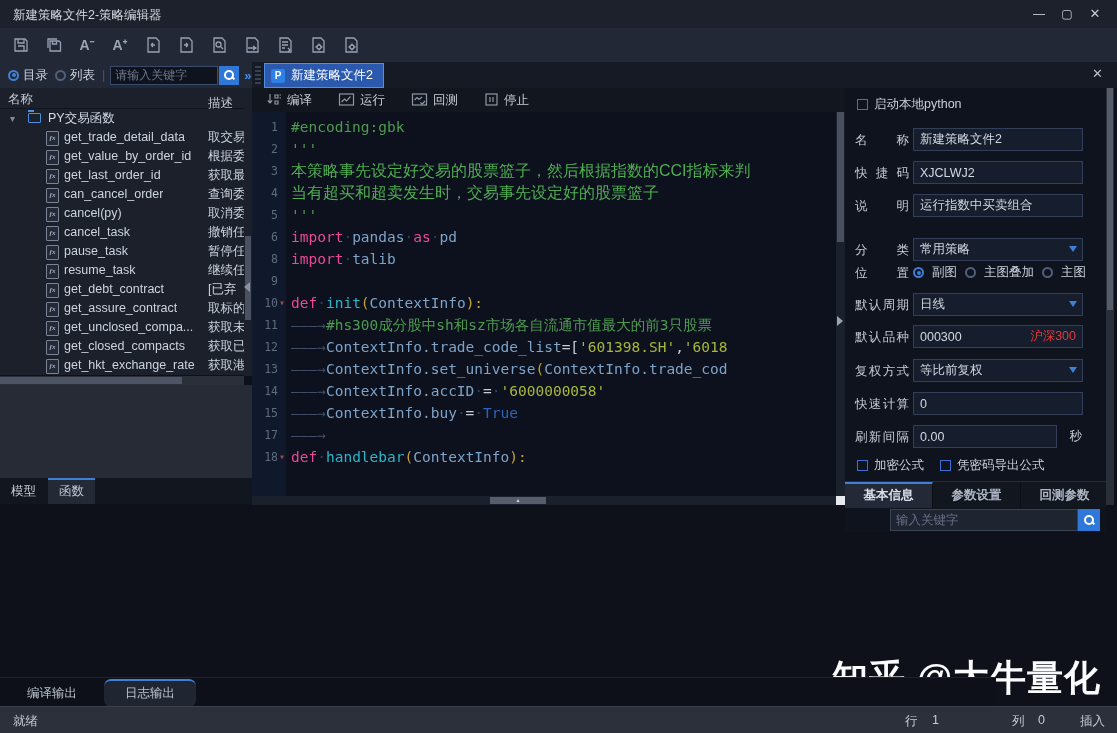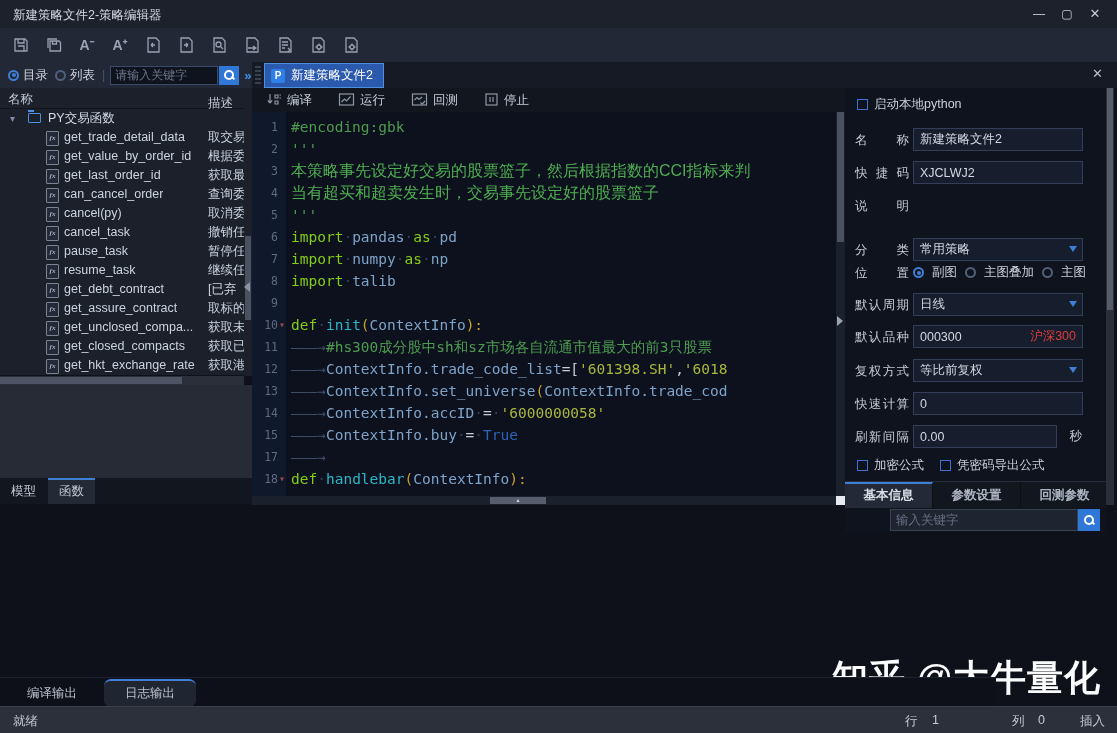--- a/index.html
+++ b/index.html
@@ -75,21 +75,21 @@
   
   .editor{position:absolute;left:252px;top:112px;width:584px;height:384px;background:#0c111d;overflow:hidden;}
   .gutterbg{position:absolute;left:0;top:0;width:34px;height:384px;background:#10182b;}
   .codewrap{position:absolute;left:0;top:4px;width:584px;}
   .cl{height:22px;line-height:22px;white-space:pre;font-family:"DejaVu Sans Mono",monospace;font-size:14.5px;}
   .cl .ln{display:inline-block;width:26px;text-align:right;color:#5f6b80;font-size:11.5px;margin-right:1px;vertical-align:top;}
   .cl .fold{display:inline-block;width:12px;color:#9c4a4a;font-size:10px;vertical-align:top;}
   .tk.cmt{color:#4e9b50;}
   .tk.cmtzh{color:#4fae52;font-family:"Liberation Sans",sans-serif;font-size:16px;}
   .tk.str{color:#a9b73e;}
-  .tk.kw{color:#84cc16;}
+  .tk.kw{color:#ec4899;}
   .tk.id{color:#7ea3c8;}
   .tk.fn{color:#2cb5c8;}
   .tk.pn{color:#c9a22b;}
   .tk.op{color:#c6ccd6;}
   .tk.bool{color:#2f63b8;}
   .tk.ws{color:#31405c;}
   .tk.arr{color:#43506c;}
   .ed-vscroll{position:absolute;left:836px;top:112px;width:9px;height:384px;background:#1a202c;}
   .ed-vthumb{position:absolute;left:1px;top:0;width:7px;height:130px;background:#49505f;}
   .collapse-right{position:absolute;left:837px;top:316px;width:0;height:0;border-top:5px solid transparent;border-bottom:5px solid transparent;border-left:6px solid #9aa3b0;}
@@ -357,21 +357,20 @@
 
   <div class="editor">
     <div class="gutterbg"></div>
     <div class="codewrap" id="code-lines">
         <div class="cl"><span class="ln">1</span><span class="fold"></span><span class="tk cmt">#encoding:gbk</span></div>
         <div class="cl"><span class="ln">2</span><span class="fold"></span><span class="tk cmt">'''</span></div>
         <div class="cl"><span class="ln">3</span><span class="fold"></span><span class="tk cmtzh">本策略事先设定好交易的股票篮子，然后根据指数的CCI指标来判</span></div>
         <div class="cl"><span class="ln">4</span><span class="fold"></span><span class="tk cmtzh">当有超买和超卖发生时，交易事先设定好的股票篮子</span></div>
         <div class="cl"><span class="ln">5</span><span class="fold"></span><span class="tk cmt">'''</span></div>
         <div class="cl"><span class="ln">6</span><span class="fold"></span><span class="tk kw">import</span><span class="tk ws">·</span><span class="tk id">pandas</span><span class="tk ws">·</span><span class="tk kw">as</span><span class="tk ws">·</span><span class="tk id">pd</span></div>
-        <div class="cl"><span class="ln">7</span><span class="fold"></span><span class="tk kw">import</span><span class="tk ws">·</span><span class="tk id">numpy</span><span class="tk ws">·</span><span class="tk kw">as</span><span class="tk ws">·</span><span class="tk id">np</span></div>
         <div class="cl"><span class="ln">8</span><span class="fold"></span><span class="tk kw">import</span><span class="tk ws">·</span><span class="tk id">talib</span></div>
         <div class="cl"><span class="ln">9</span><span class="fold"></span></div>
         <div class="cl"><span class="ln">10</span><span class="fold">▾</span><span class="tk kw">def</span><span class="tk ws">·</span><span class="tk fn">init</span><span class="tk pn">(</span><span class="tk id">ContextInfo</span><span class="tk pn">):</span></div>
         <div class="cl"><span class="ln">11</span><span class="fold"></span><span class="tk arr">———→</span><span class="tk cmt">#hs300成分股中sh和sz市场各自流通市值最大的前3只股票</span></div>
         <div class="cl"><span class="ln">12</span><span class="fold"></span><span class="tk arr">———→</span><span class="tk id">ContextInfo.trade_code_list</span><span class="tk op">=[</span><span class="tk str">'601398.SH'</span><span class="tk op">,</span><span class="tk str">'6018</span></div>
         <div class="cl"><span class="ln">13</span><span class="fold"></span><span class="tk arr">———→</span><span class="tk id">ContextInfo.set_universe</span><span class="tk pn">(</span><span class="tk id">ContextInfo.trade_cod</span></div>
         <div class="cl"><span class="ln">14</span><span class="fold"></span><span class="tk arr">———→</span><span class="tk id">ContextInfo.accID</span><span class="tk ws">·</span><span class="tk op">=</span><span class="tk ws">·</span><span class="tk str">'6000000058'</span></div>
         <div class="cl"><span class="ln">15</span><span class="fold"></span><span class="tk arr">———→</span><span class="tk id">ContextInfo.buy</span><span class="tk ws">·</span><span class="tk op">=</span><span class="tk ws">·</span><span class="tk bool">True</span></div>
         <div class="cl"><span class="ln">17</span><span class="fold"></span><span class="tk arr">———→</span></div>
         <div class="cl"><span class="ln">18</span><span class="fold">▾</span><span class="tk kw">def</span><span class="tk ws">·</span><span class="tk fn">handlebar</span><span class="tk pn">(</span><span class="tk id">ContextInfo</span><span class="tk pn">):</span></div>
@@ -399,20 +398,23 @@
         </span>
     </div>
     <div class="irow" style="top:73px;">
       <span class="rlabel">快捷码</span>
       <span class="ictrl">
           <span>XJCLWJ2</span>
         </span>
     </div>
     <div class="irow" style="top:106px;">
       <span class="rlabel">说明</span>
+      <span class="ictrl">
+          <span>运行指数中买卖组合</span>
+        </span>
     </div>
     <div class="irow" style="top:150px;">
       <span class="rlabel">分类</span>
       <span class="ictrl">
           <span>常用策略</span>
           <span class="caret"></span>
         </span>
     </div>
     <div class="irow" style="top:173px;">
       <span class="rlabel">位置</span>

